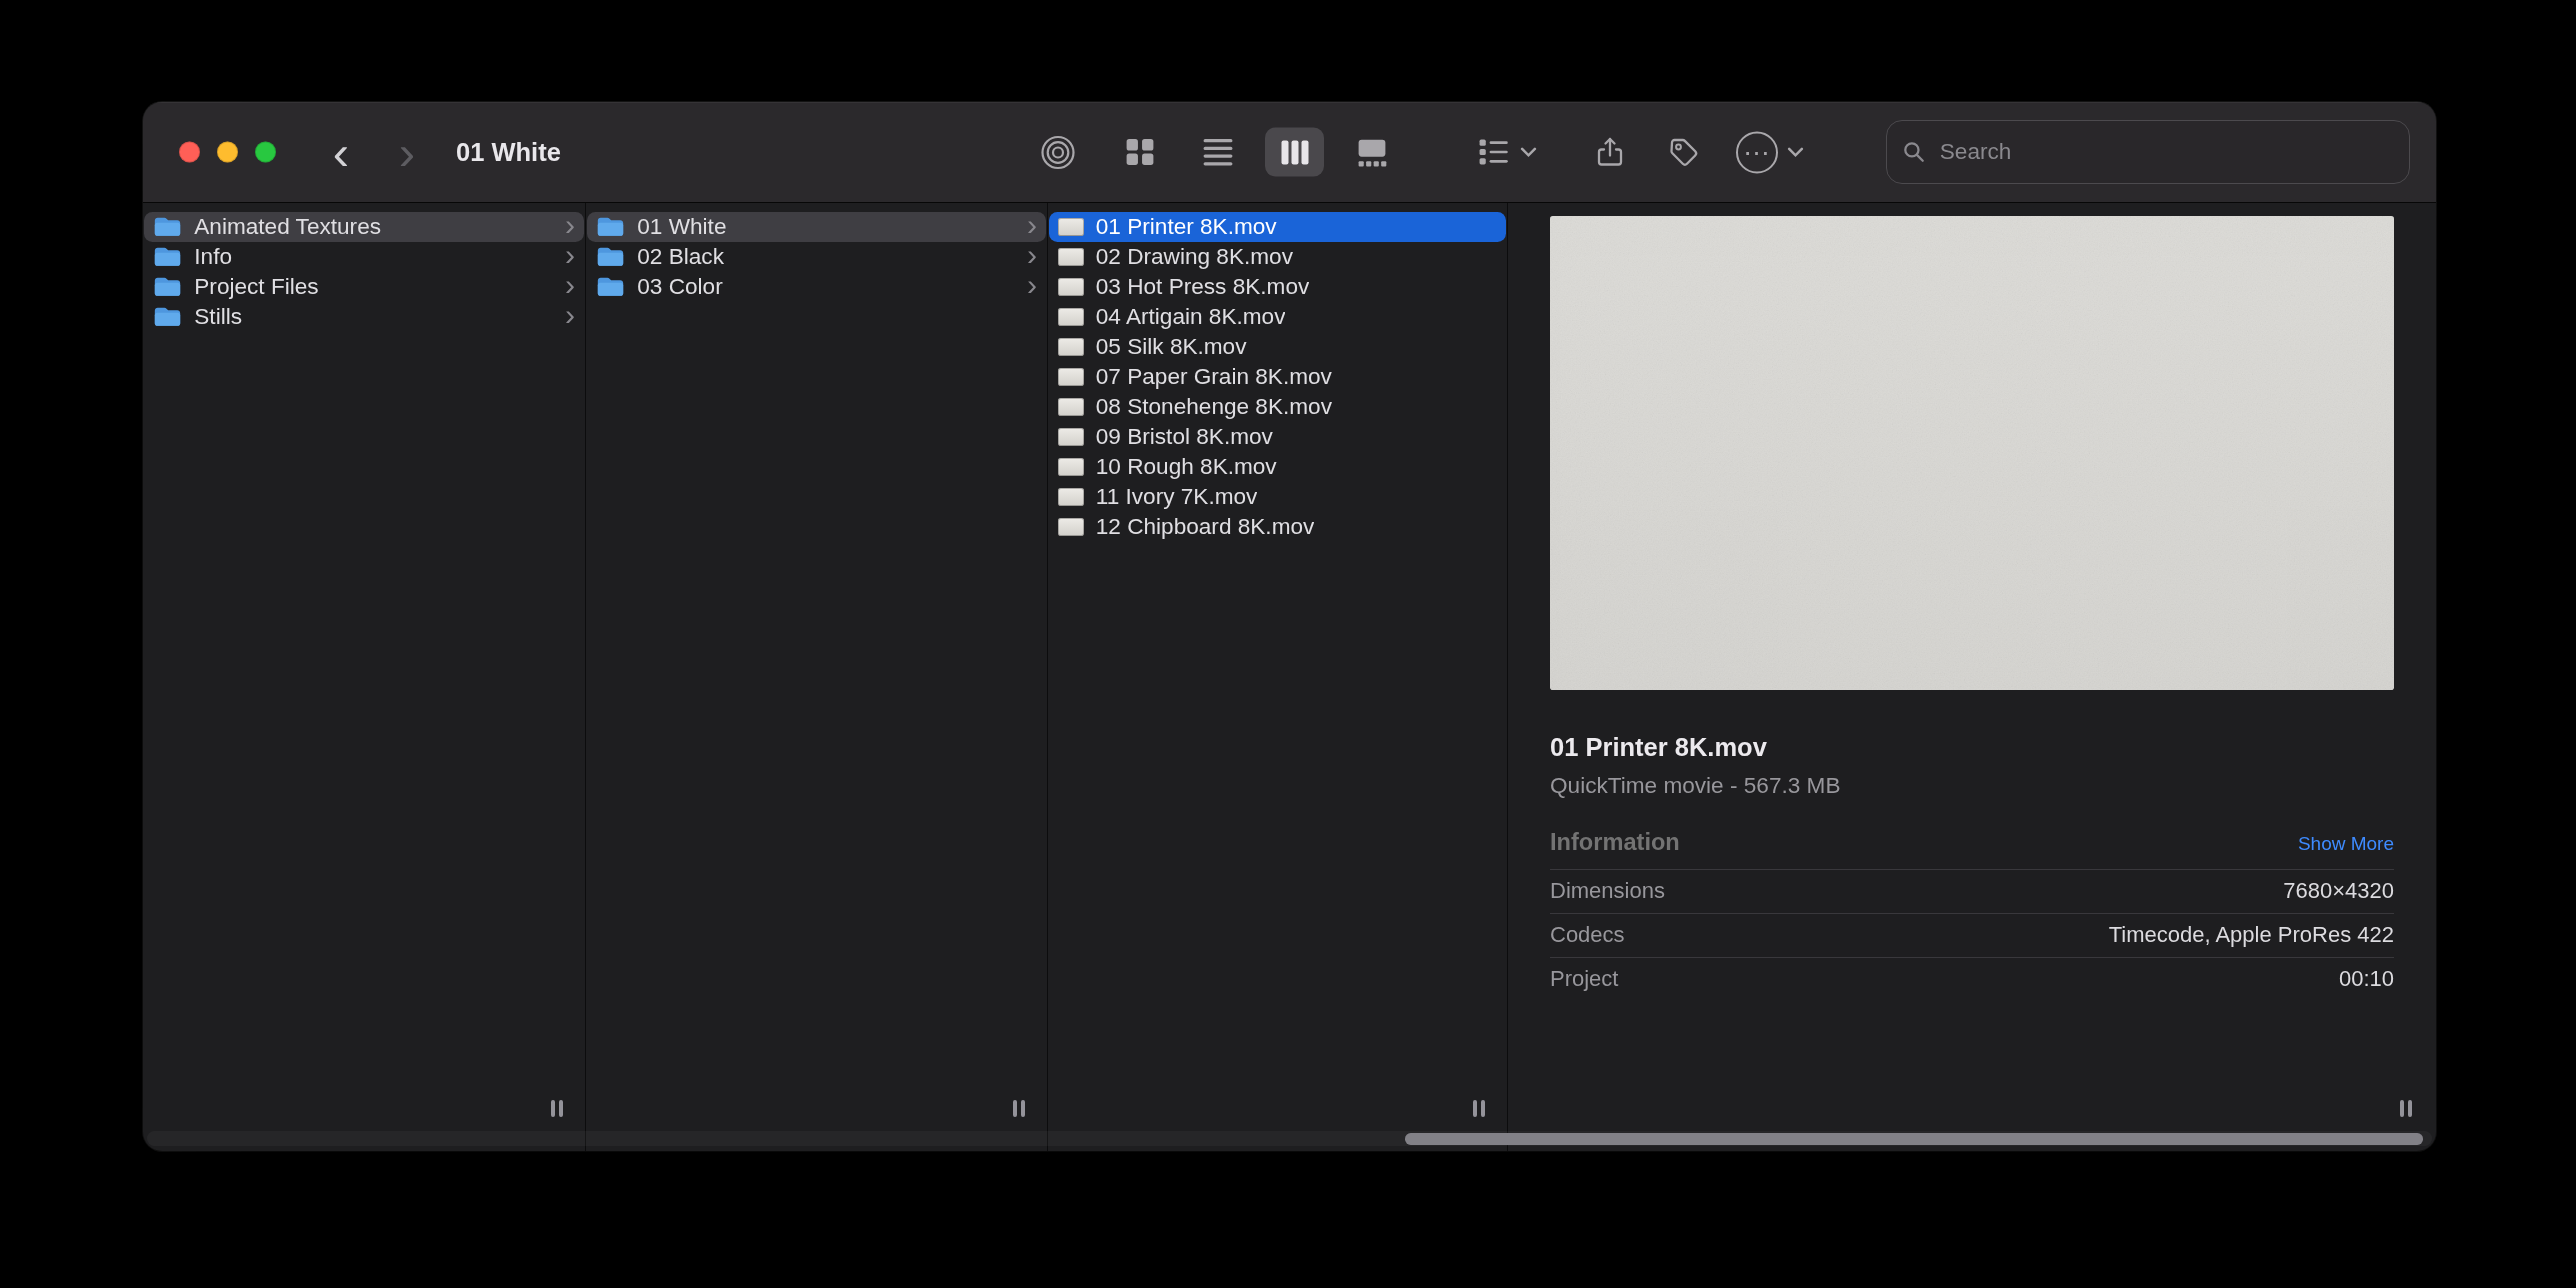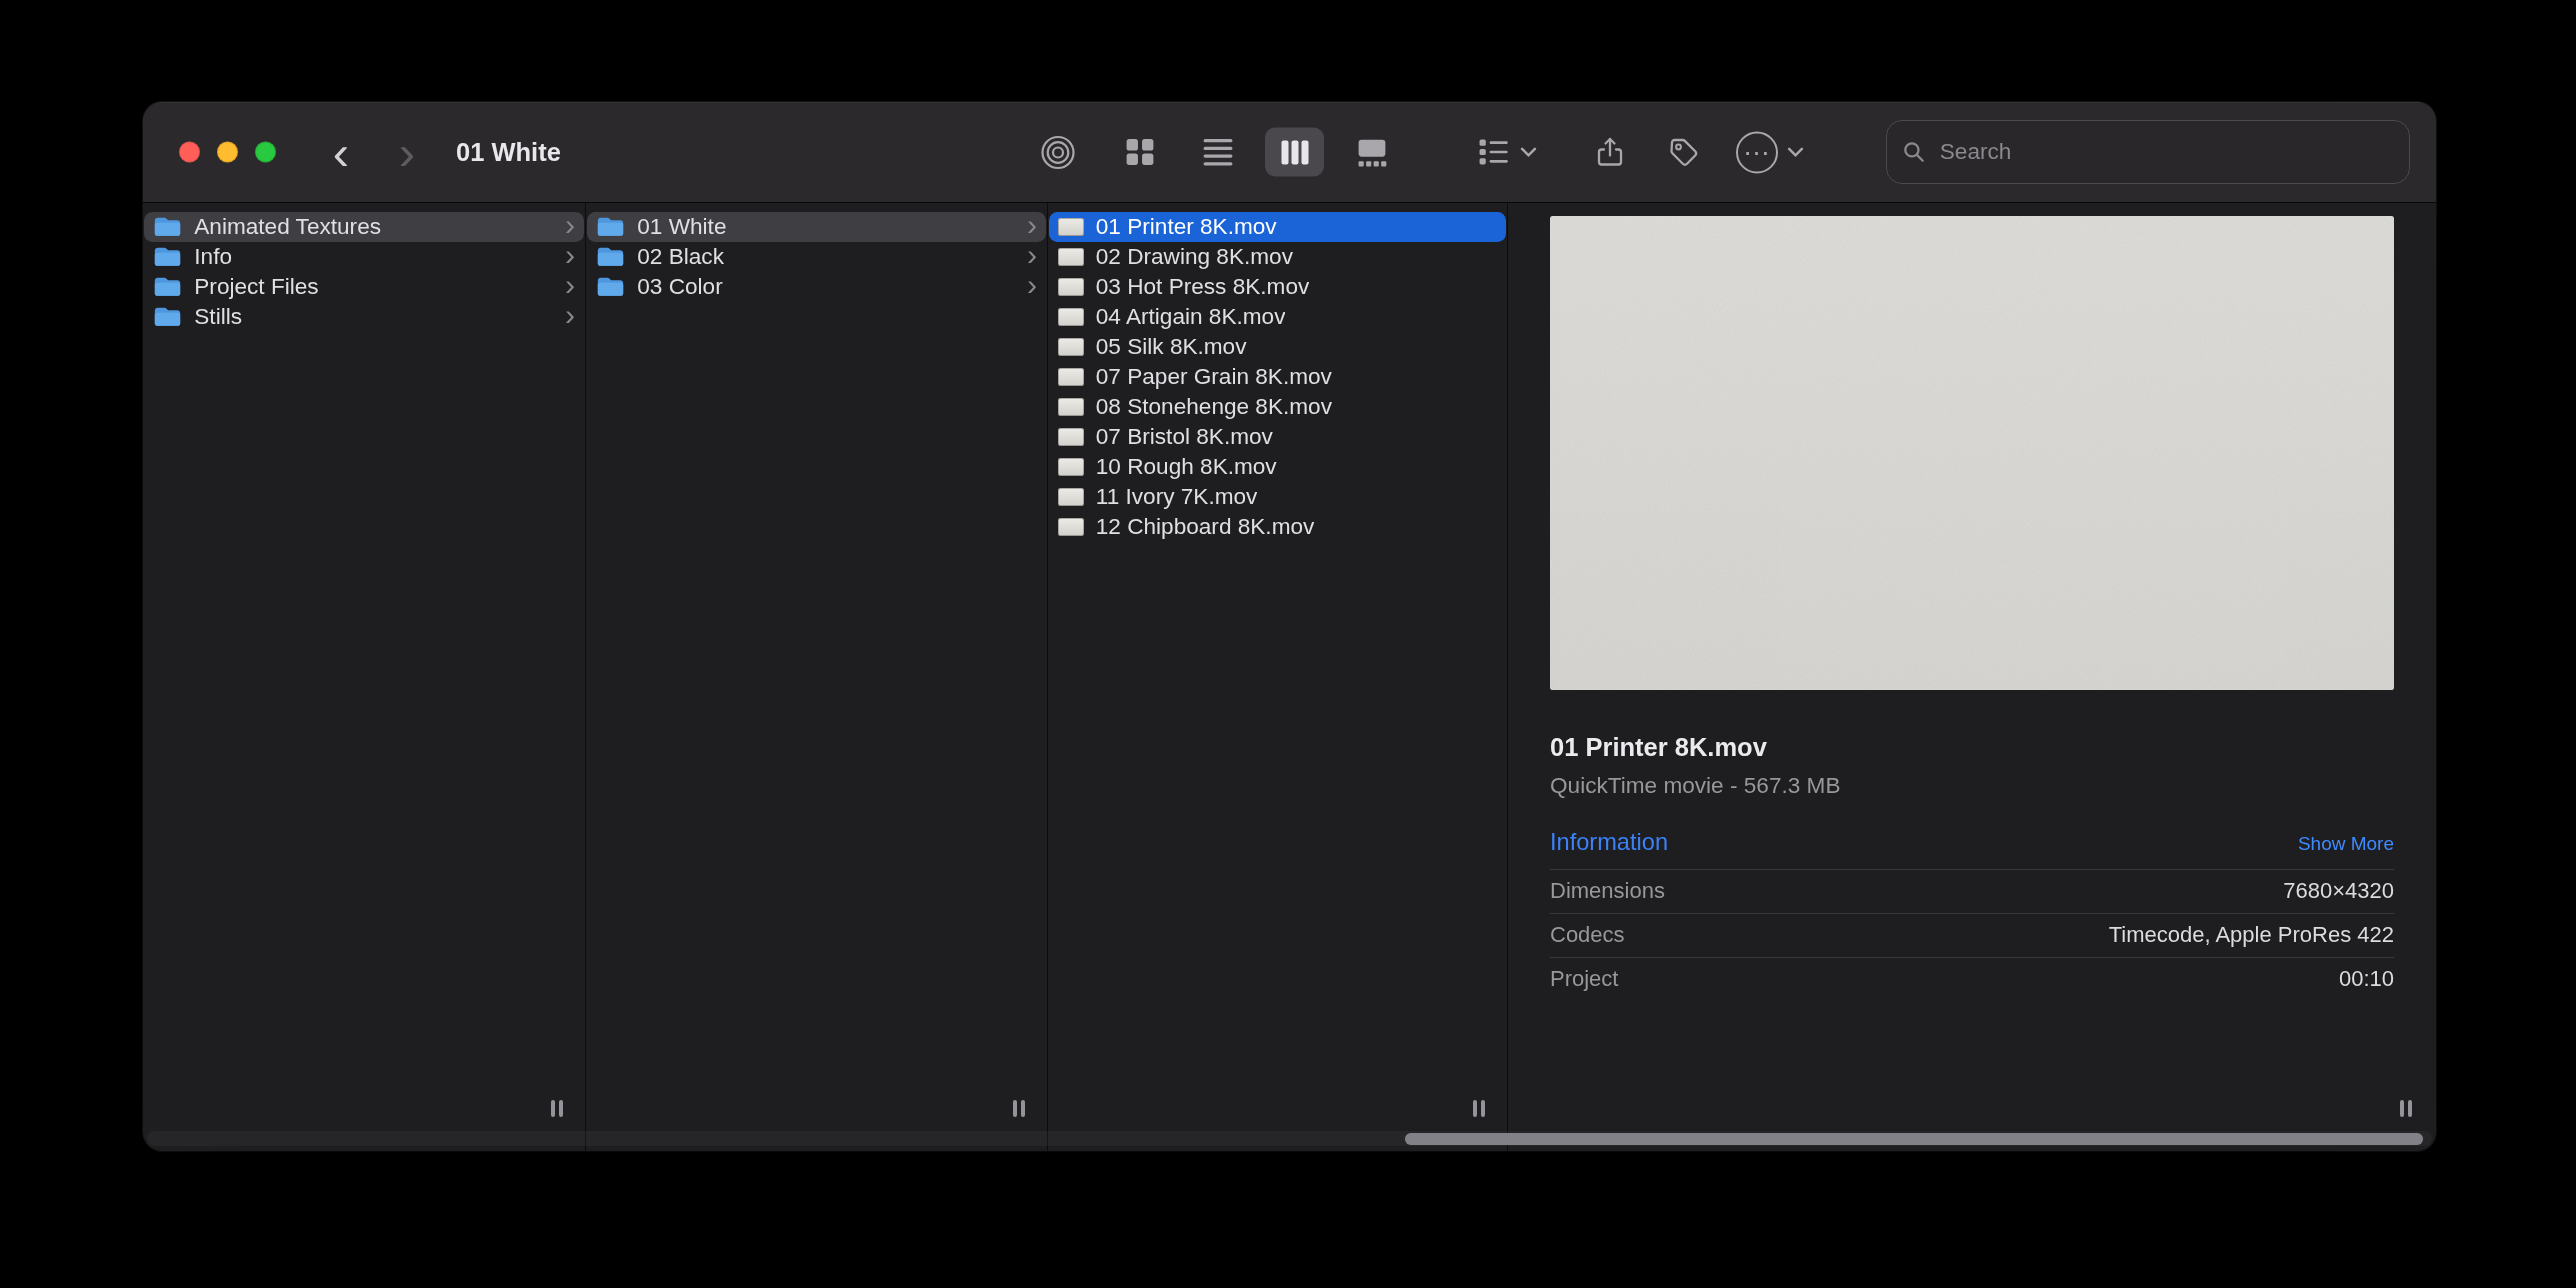--- a/index.html
+++ b/index.html
@@ -81,21 +81,21 @@
     flex:0 0 auto;width:25.5px;height:18px;border-radius:2.8px;
     background:linear-gradient(180deg,#edebe7,#d2d0cb);
     box-shadow:inset 0 0 0 0.9px rgba(0,0,0,.28);
   }
   
   .pimg{height:474px;border-radius:2.8px;overflow:hidden;}
   .pimg svg{width:100%;height:100%;display:block;}
   .pname{margin-top:43px;font-size:25.5px;font-weight:700;color:#eceaee;}
   .pmeta{margin-top:11.3px;font-size:22.6px;color:#98979c;}
   .pinfo{margin-top:30px;display:flex;justify-content:space-between;align-items:baseline;padding-bottom:12.3px;}
-  .ph{font-size:23.6px;font-weight:400;color:#3b82f6;}
+  .ph{font-size:23.6px;font-weight:700;color:#737373;}
   .pmore{font-size:19px;color:#3e8bff;cursor:pointer;text-decoration:none;}
   .prow{
     display:flex;justify-content:space-between;align-items:center;
     height:43px;border-top:0.9px solid #39383c;font-size:22px;
   }
   .prow .pl{color:#98979c;}
   .prow .pv{color:#dcdbdf;text-align:right;}
   
   .handle{position:absolute;bottom:34px;display:flex;gap:4.7px;cursor:col-resize;}
   .handle i{width:3.8px;height:17px;background:#94939a;border-radius:1.9px;display:block;}
@@ -328,21 +328,21 @@
           <span class="lbl">07 Paper Grain 8K.mov</span>
         </div>
 
         <div class="row">
           <span class="file-thumb"></span>
           <span class="lbl">08 Stonehenge 8K.mov</span>
         </div>
 
         <div class="row">
           <span class="file-thumb"></span>
-          <span class="lbl">07 Bristol 8K.mov</span>
+          <span class="lbl">09 Bristol 8K.mov</span>
         </div>
 
         <div class="row">
           <span class="file-thumb"></span>
           <span class="lbl">10 Rough 8K.mov</span>
         </div>
 
         <div class="row">
           <span class="file-thumb"></span>
           <span class="lbl">11 Ivory 7K.mov</span>

